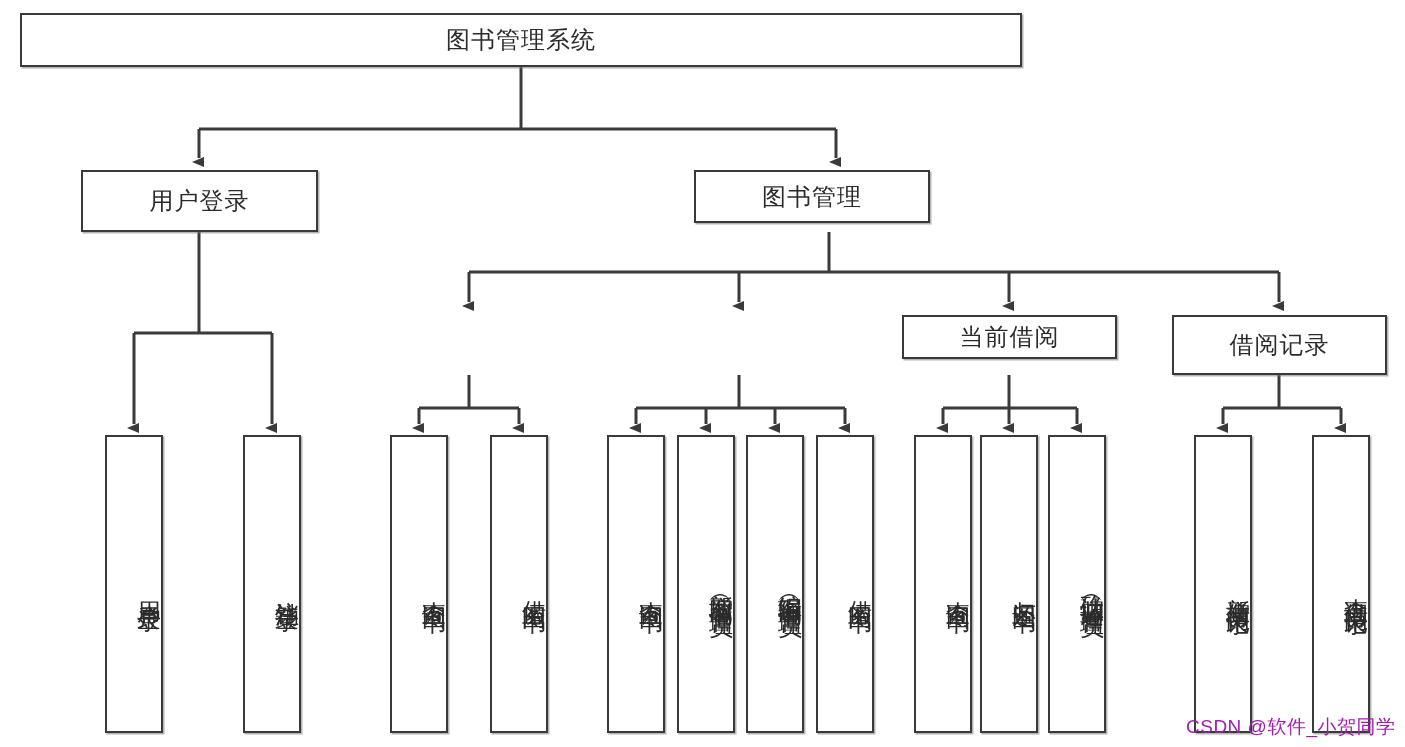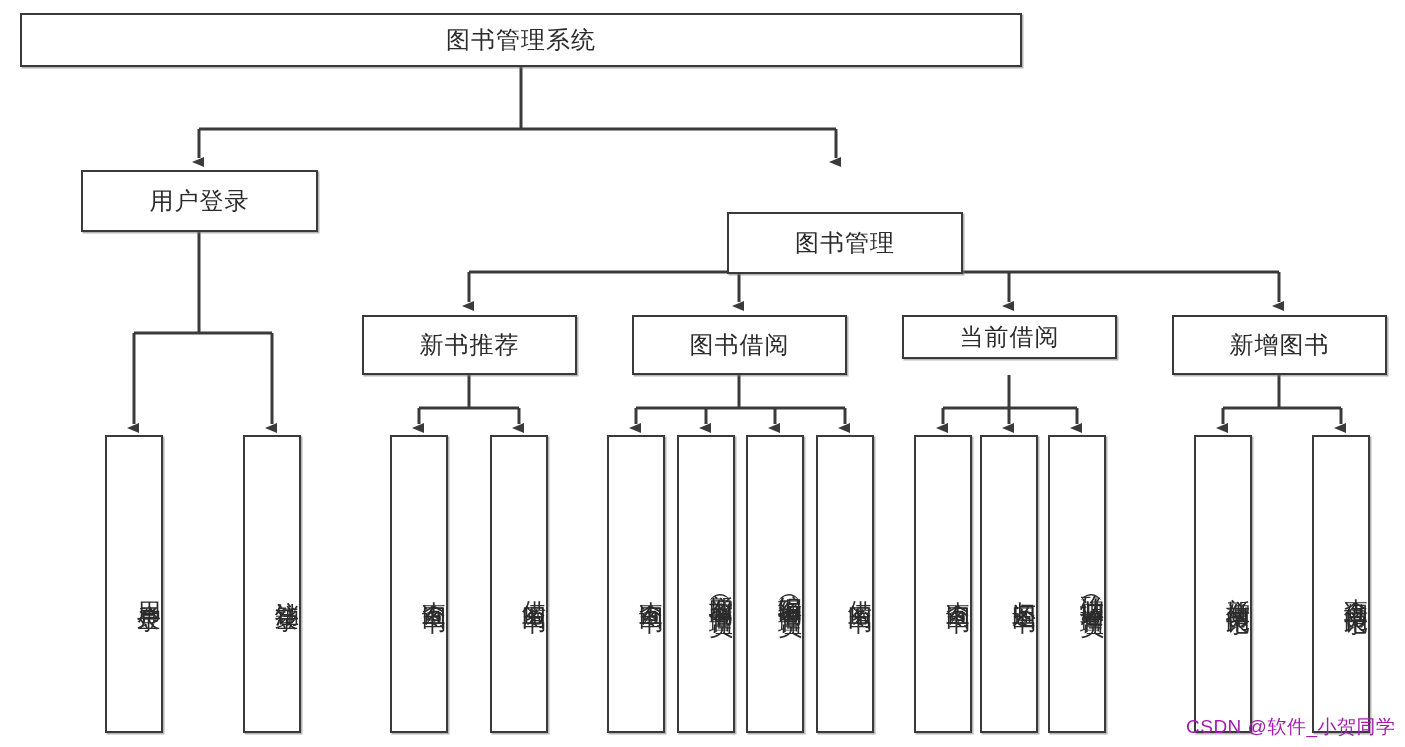--- a/index.html
+++ b/index.html
@@ -118,35 +118,29 @@
     </g>
   </svg>
 
   <div class="node horizontal" style="left:20px;top:13px;width:1002px;height:54px;">
     <span>图书管理系统</span>
   </div>
 
   <div class="node horizontal" style="left:81px;top:170px;width:237px;height:62px;">
     <span>用户登录</span>
   </div>
-  <div class="node horizontal" style="left:727px;top:170px;width:236px;height:62px;margin-top:42px;">
+  <div class="node horizontal" style="left:694px;top:170px;width:236px;height:53px;">
     <span>图书管理</span>
   </div>
 
-  <div class="node horizontal" style="left:362px;top:315px;width:215px;height:60px;">
-    <span>新书推荐</span>
-  </div>
-  <div class="node horizontal" style="left:632px;top:315px;width:215px;height:60px;">
-    <span>图书借阅</span>
-  </div>
   <div class="node horizontal" style="left:902px;top:315px;width:215px;height:44px;">
     <span>当前借阅</span>
   </div>
   <div class="node horizontal" style="left:1172px;top:315px;width:215px;height:60px;">
-    <span>新增图书</span>
+    <span>借阅记录</span>
   </div>
 
   <div class="node leaf" style="left:105px;top:435px;width:58px;height:298px;">
     <span class="vtext">用户登录</span>
   </div>
   <div class="node leaf" style="left:243px;top:435px;width:58px;height:298px;">
     <span class="vtext">注销登录</span>
   </div>
 
   <div class="node leaf" style="left:390px;top:435px;width:58px;height:298px;">

